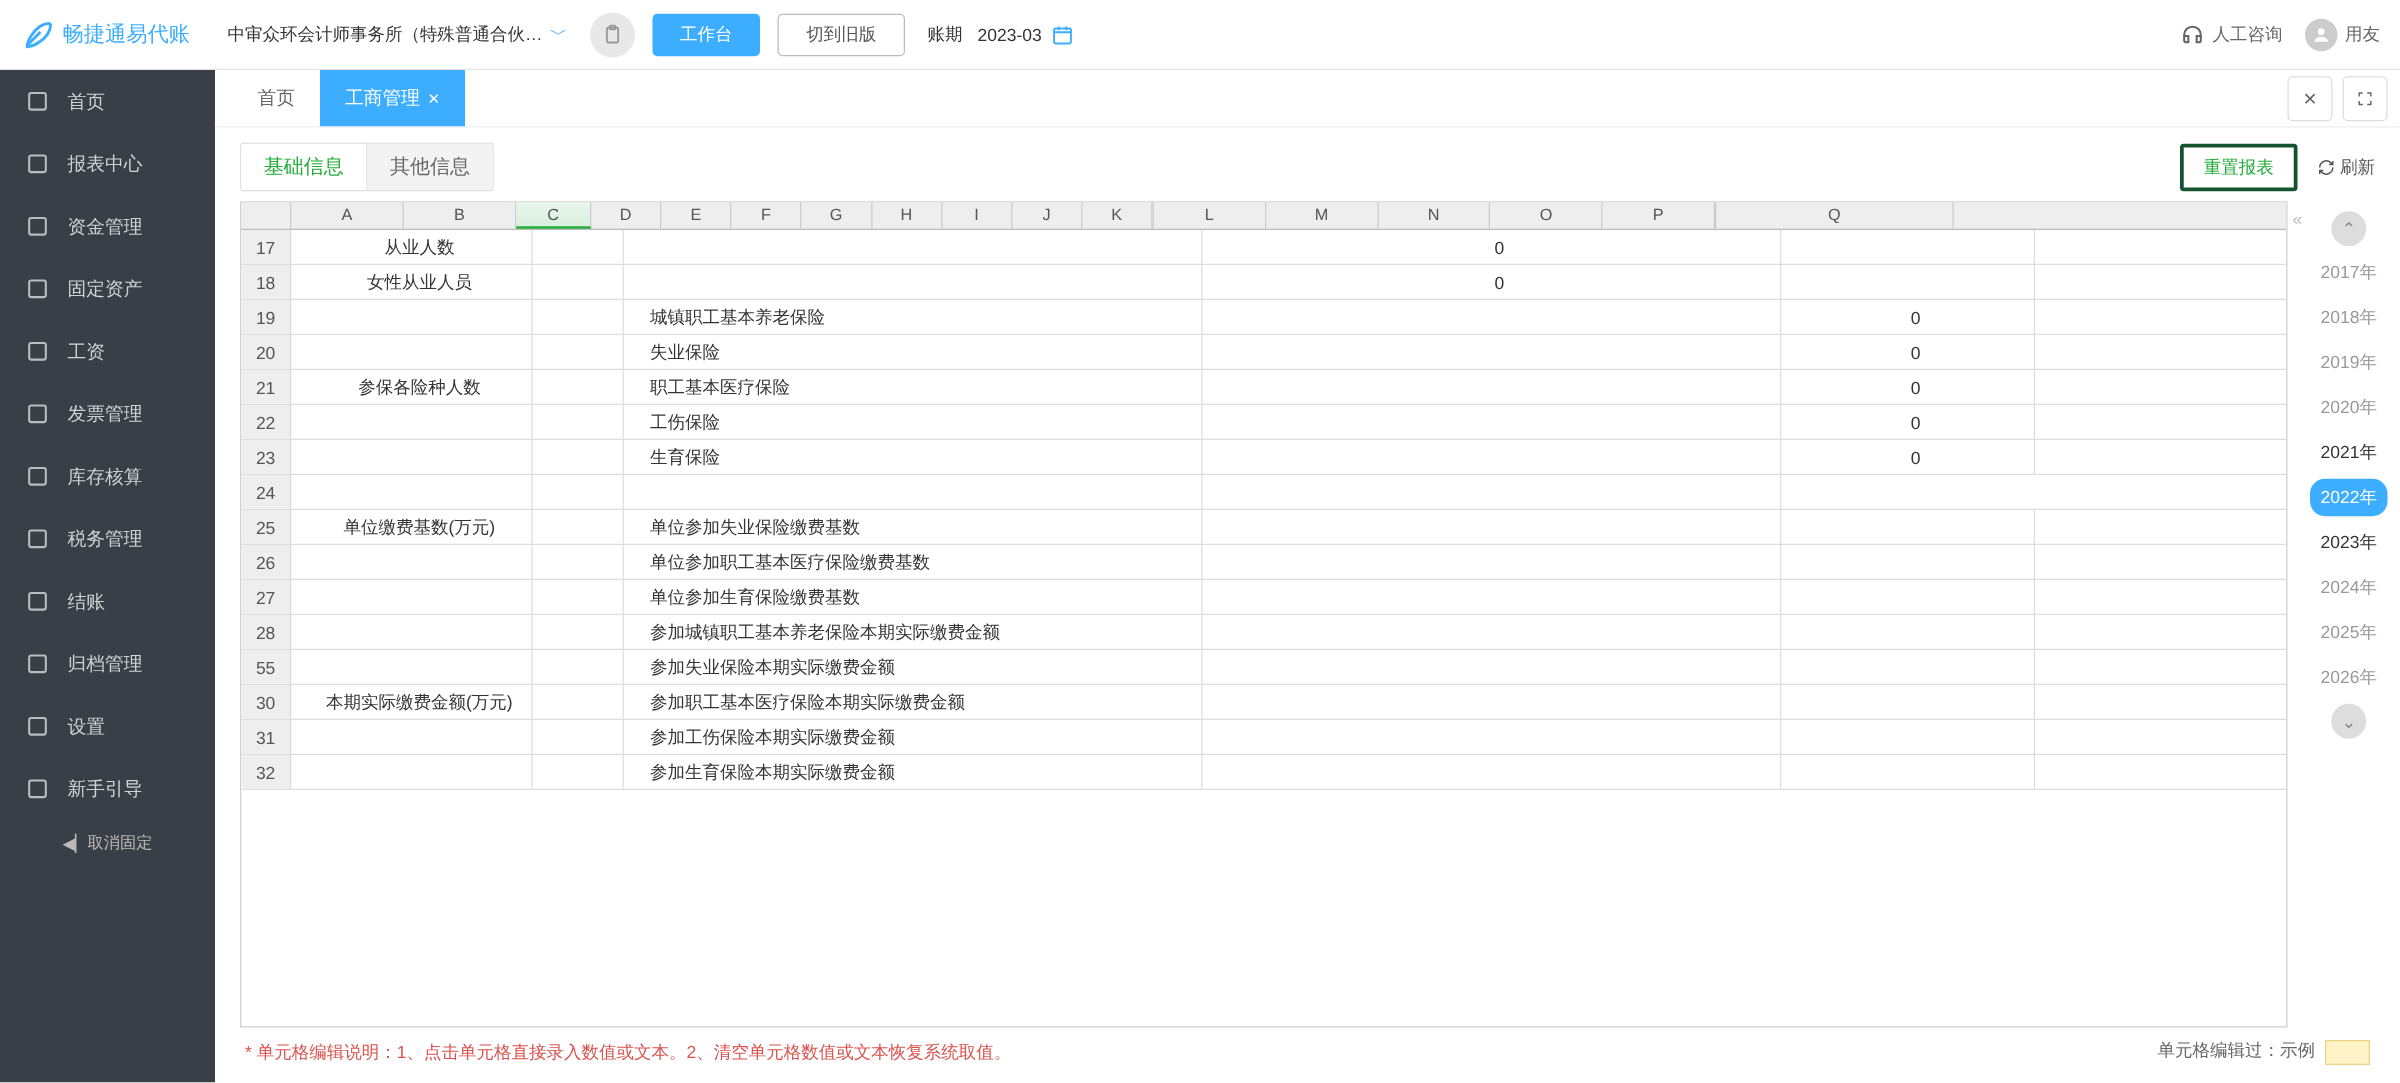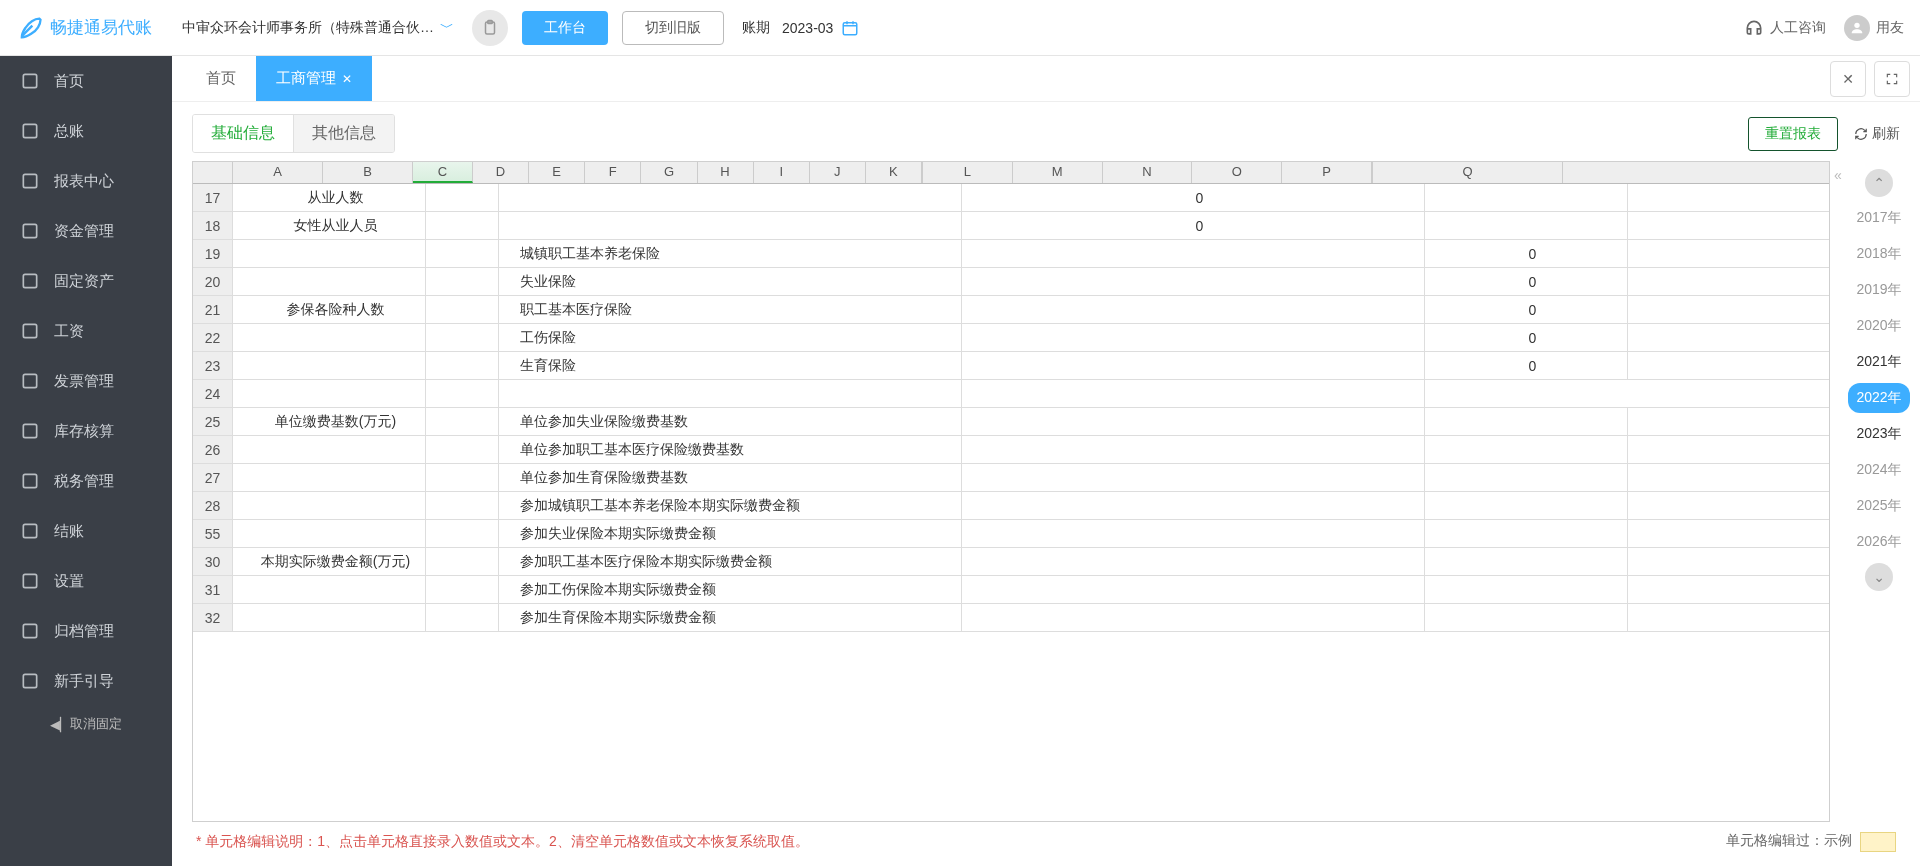--- a/index.html
+++ b/index.html
@@ -36,21 +36,21 @@
 .tab.active { background:#3DAEFF; color:#fff; }
 .tab .x { margin-left:6px; font-size:12px; }
 .tabs-extra { margin-left:auto; display:flex; align-items:center; padding-right:10px; gap:8px; }
 .sq-btn { width:36px; height:36px; border:1px solid #ddd; border-radius:4px; display:flex; align-items:center; justify-content:center; cursor:pointer; color:#666; }
 
 .subtabs-row { padding:12px 20px 0; display:flex; align-items:center; }
 .subtabs { display:flex; border:1px solid #e0e0e0; border-radius:3px; overflow:hidden; }
 .subtab { padding:8px 18px; cursor:pointer; background:#f3f3f3; color:#666; font-size:16px; }
 .subtab.active { background:#fff; color:#22ac38; border-right:1px solid #e0e0e0; }
 .actions-r { margin-left:auto; display:flex; align-items:center; gap:16px; }
-.btn-reset { border:1px solid #14532d; color:#22ac38; padding:7px 16px; border-radius:3px; cursor:pointer; background:#fff; }
+.btn-reset { border:3px solid #14532d; color:#22ac38; padding:7px 16px; border-radius:3px; cursor:pointer; background:#fff; }
 .btn-refresh { color:#555; cursor:pointer; display:flex; align-items:center; gap:4px; }
 
 .sheet-wrap { flex:1; display:flex; min-height:0; padding:8px 8px 0 20px; }
 .sheet { flex:1; border:1px solid #cfcfcf; display:flex; flex-direction:column; min-width:0; }
 .col-hdr { display:grid; grid-template-columns:40px 90px 90px 60px 450px 450px 190px; background:#eee; border-bottom:1px solid #bbb; }
 .col-hdr > div { border-right:1px solid #ccc; text-align:center; font-size:13px; color:#555; padding:2px 0; }
 .col-hdr .csel { background:linear-gradient(#e8f5ec,#d9efdf); border-bottom:2px solid #22ac38; }
 .grid-body { flex:1; overflow:auto; }
 .grid-body::-webkit-scrollbar{height:14px;width:14px;} .grid-body::-webkit-scrollbar-thumb{background:#c8c8c8;}
 .row { display:grid; grid-template-columns:40px 180px 60px 450px 450px 190px; border-bottom:1px solid #ddd; min-height:28px;gap:13px; }
@@ -132,26 +132,20 @@
       <div class="side-item">
         <svg class="side-ico" viewBox="0 0 24 24" fill="none" stroke="#cfd3d8" stroke-width="2">
           <rect x="4" y="4" width="16" height="16" rx="2"></rect>
         </svg>
         <span>首页</span>
       </div>
       <div class="side-item">
         <svg class="side-ico" viewBox="0 0 24 24" fill="none" stroke="#cfd3d8" stroke-width="2">
           <rect x="4" y="4" width="16" height="16" rx="2"></rect>
         </svg>
-        <span>总账</span>
-      </div>
-      <div class="side-item">
-        <svg class="side-ico" viewBox="0 0 24 24" fill="none" stroke="#cfd3d8" stroke-width="2">
-          <rect x="4" y="4" width="16" height="16" rx="2"></rect>
-        </svg>
         <span>报表中心</span>
       </div>
       <div class="side-item">
         <svg class="side-ico" viewBox="0 0 24 24" fill="none" stroke="#cfd3d8" stroke-width="2">
           <rect x="4" y="4" width="16" height="16" rx="2"></rect>
         </svg>
         <span>资金管理</span>
       </div>
       <div class="side-item">
         <svg class="side-ico" viewBox="0 0 24 24" fill="none" stroke="#cfd3d8" stroke-width="2">
@@ -186,27 +180,27 @@
       <div class="side-item">
         <svg class="side-ico" viewBox="0 0 24 24" fill="none" stroke="#cfd3d8" stroke-width="2">
           <rect x="4" y="4" width="16" height="16" rx="2"></rect>
         </svg>
         <span>结账</span>
       </div>
       <div class="side-item">
         <svg class="side-ico" viewBox="0 0 24 24" fill="none" stroke="#cfd3d8" stroke-width="2">
           <rect x="4" y="4" width="16" height="16" rx="2"></rect>
         </svg>
+        <span>归档管理</span>
+      </div>
+      <div class="side-item">
+        <svg class="side-ico" viewBox="0 0 24 24" fill="none" stroke="#cfd3d8" stroke-width="2">
+          <rect x="4" y="4" width="16" height="16" rx="2"></rect>
+        </svg>
         <span>设置</span>
-      </div>
-      <div class="side-item">
-        <svg class="side-ico" viewBox="0 0 24 24" fill="none" stroke="#cfd3d8" stroke-width="2">
-          <rect x="4" y="4" width="16" height="16" rx="2"></rect>
-        </svg>
-        <span>归档管理</span>
       </div>
       <div class="side-item">
         <svg class="side-ico" viewBox="0 0 24 24" fill="none" stroke="#cfd3d8" stroke-width="2">
           <rect x="4" y="4" width="16" height="16" rx="2"></rect>
         </svg>
         <span>新手引导</span>
       </div>
       <div class="pin-row">
         <span>◀▏</span>
         <span>取消固定</span>

